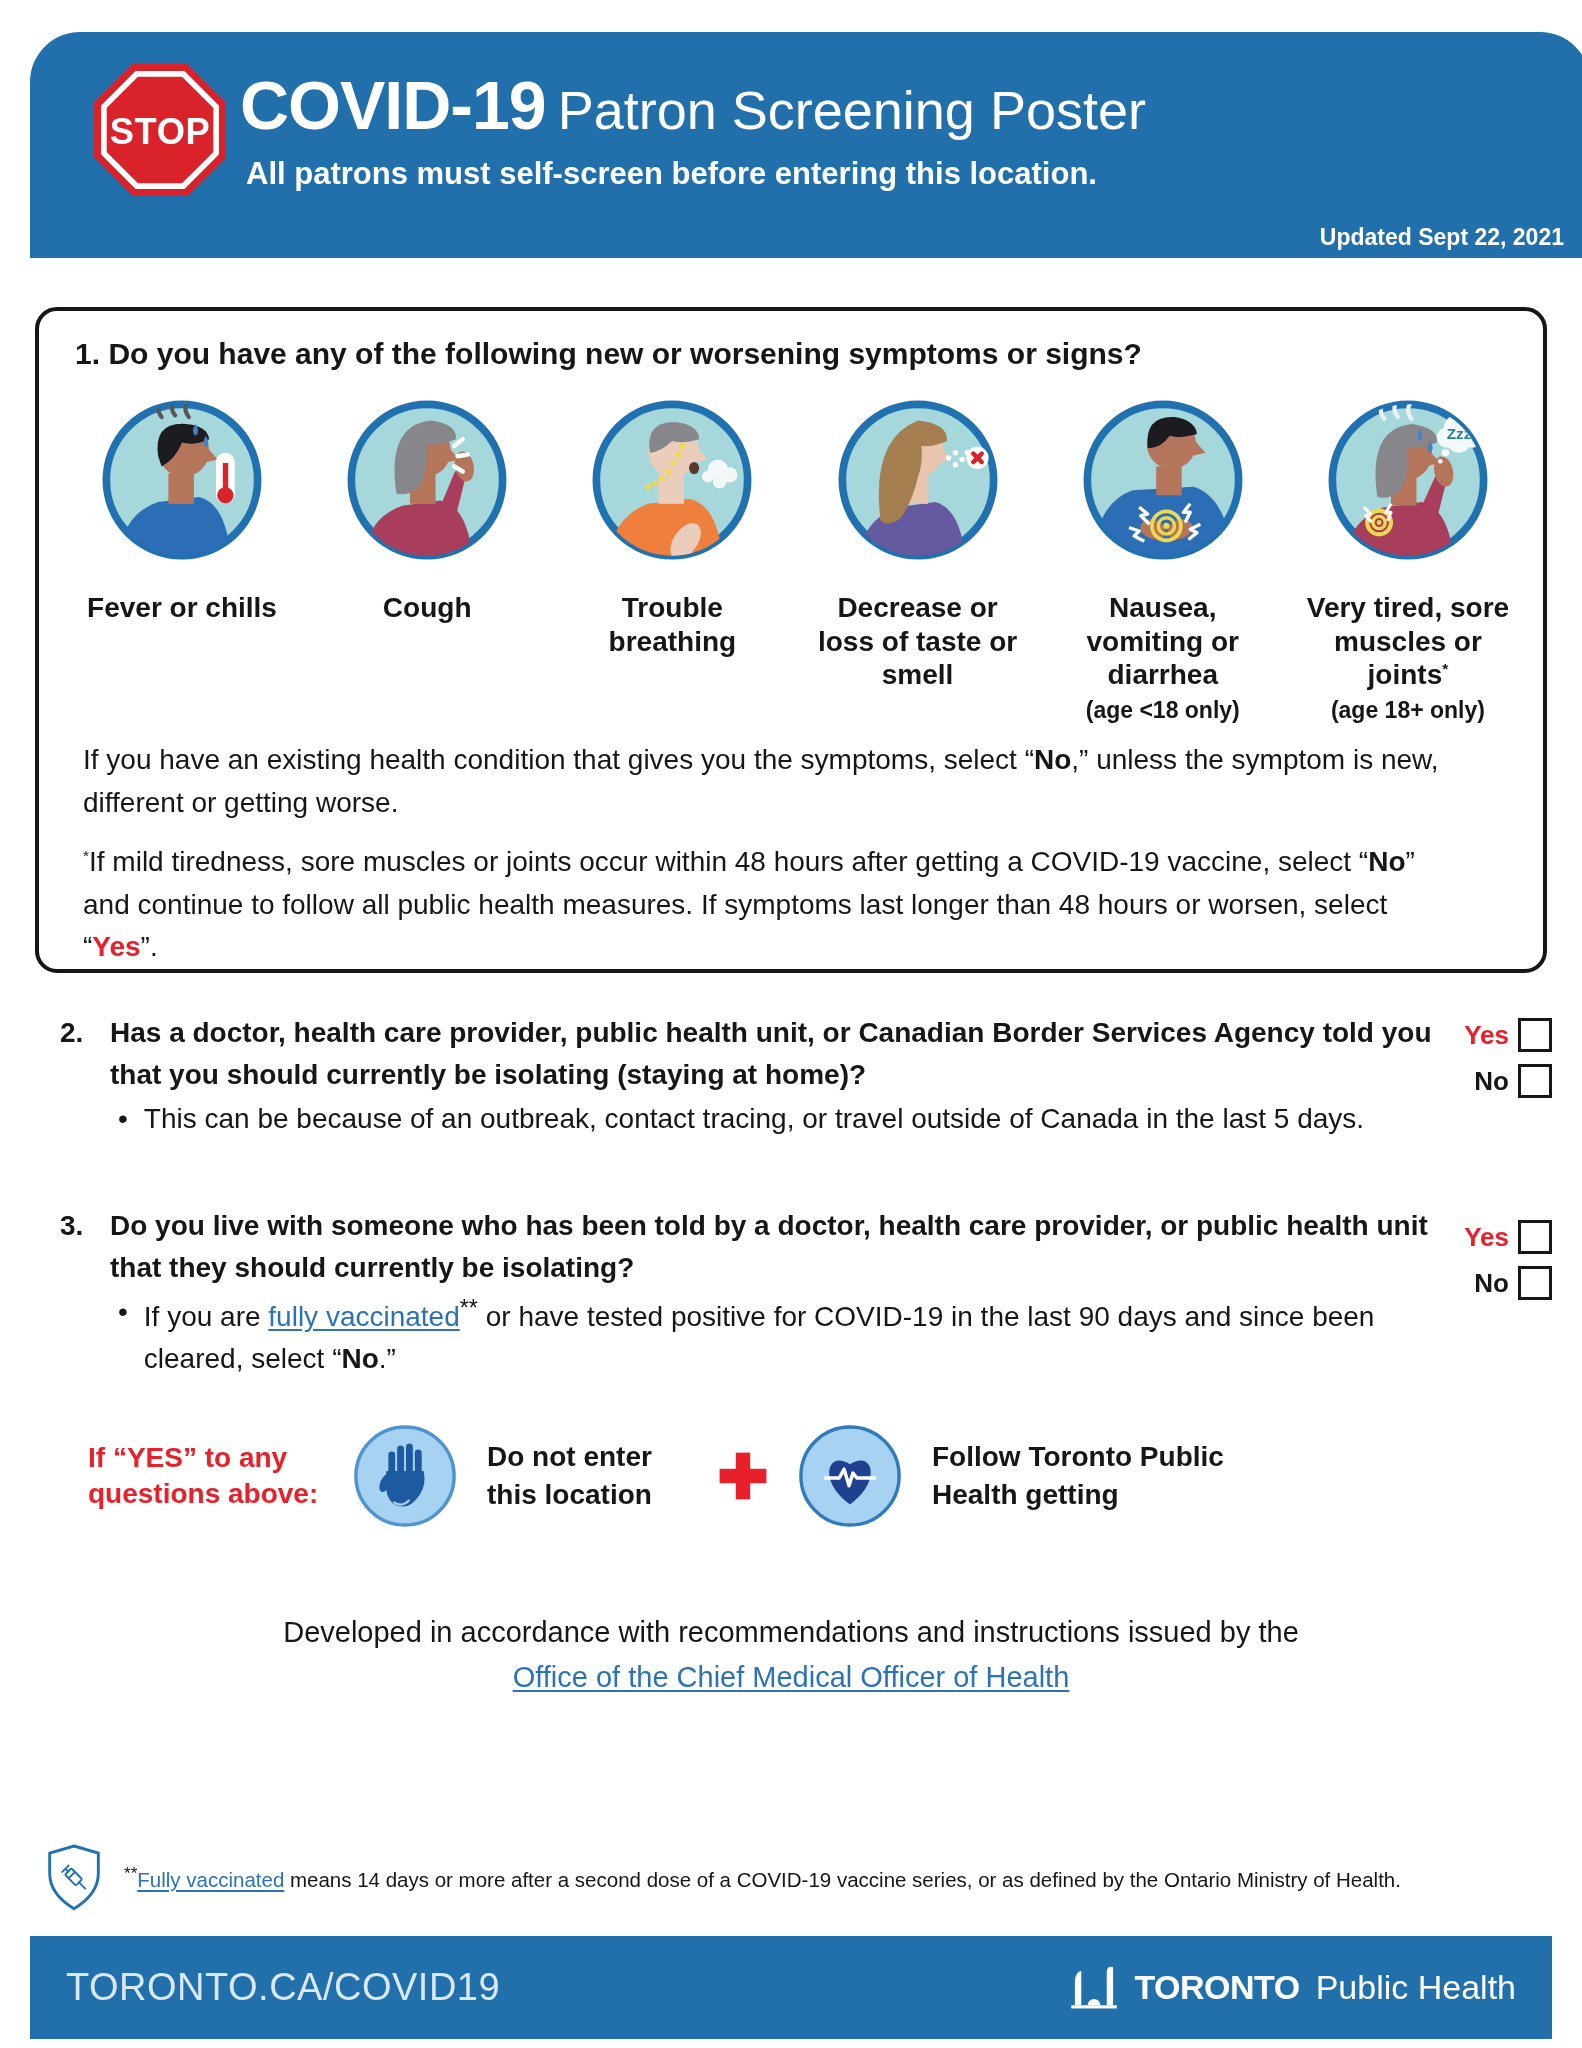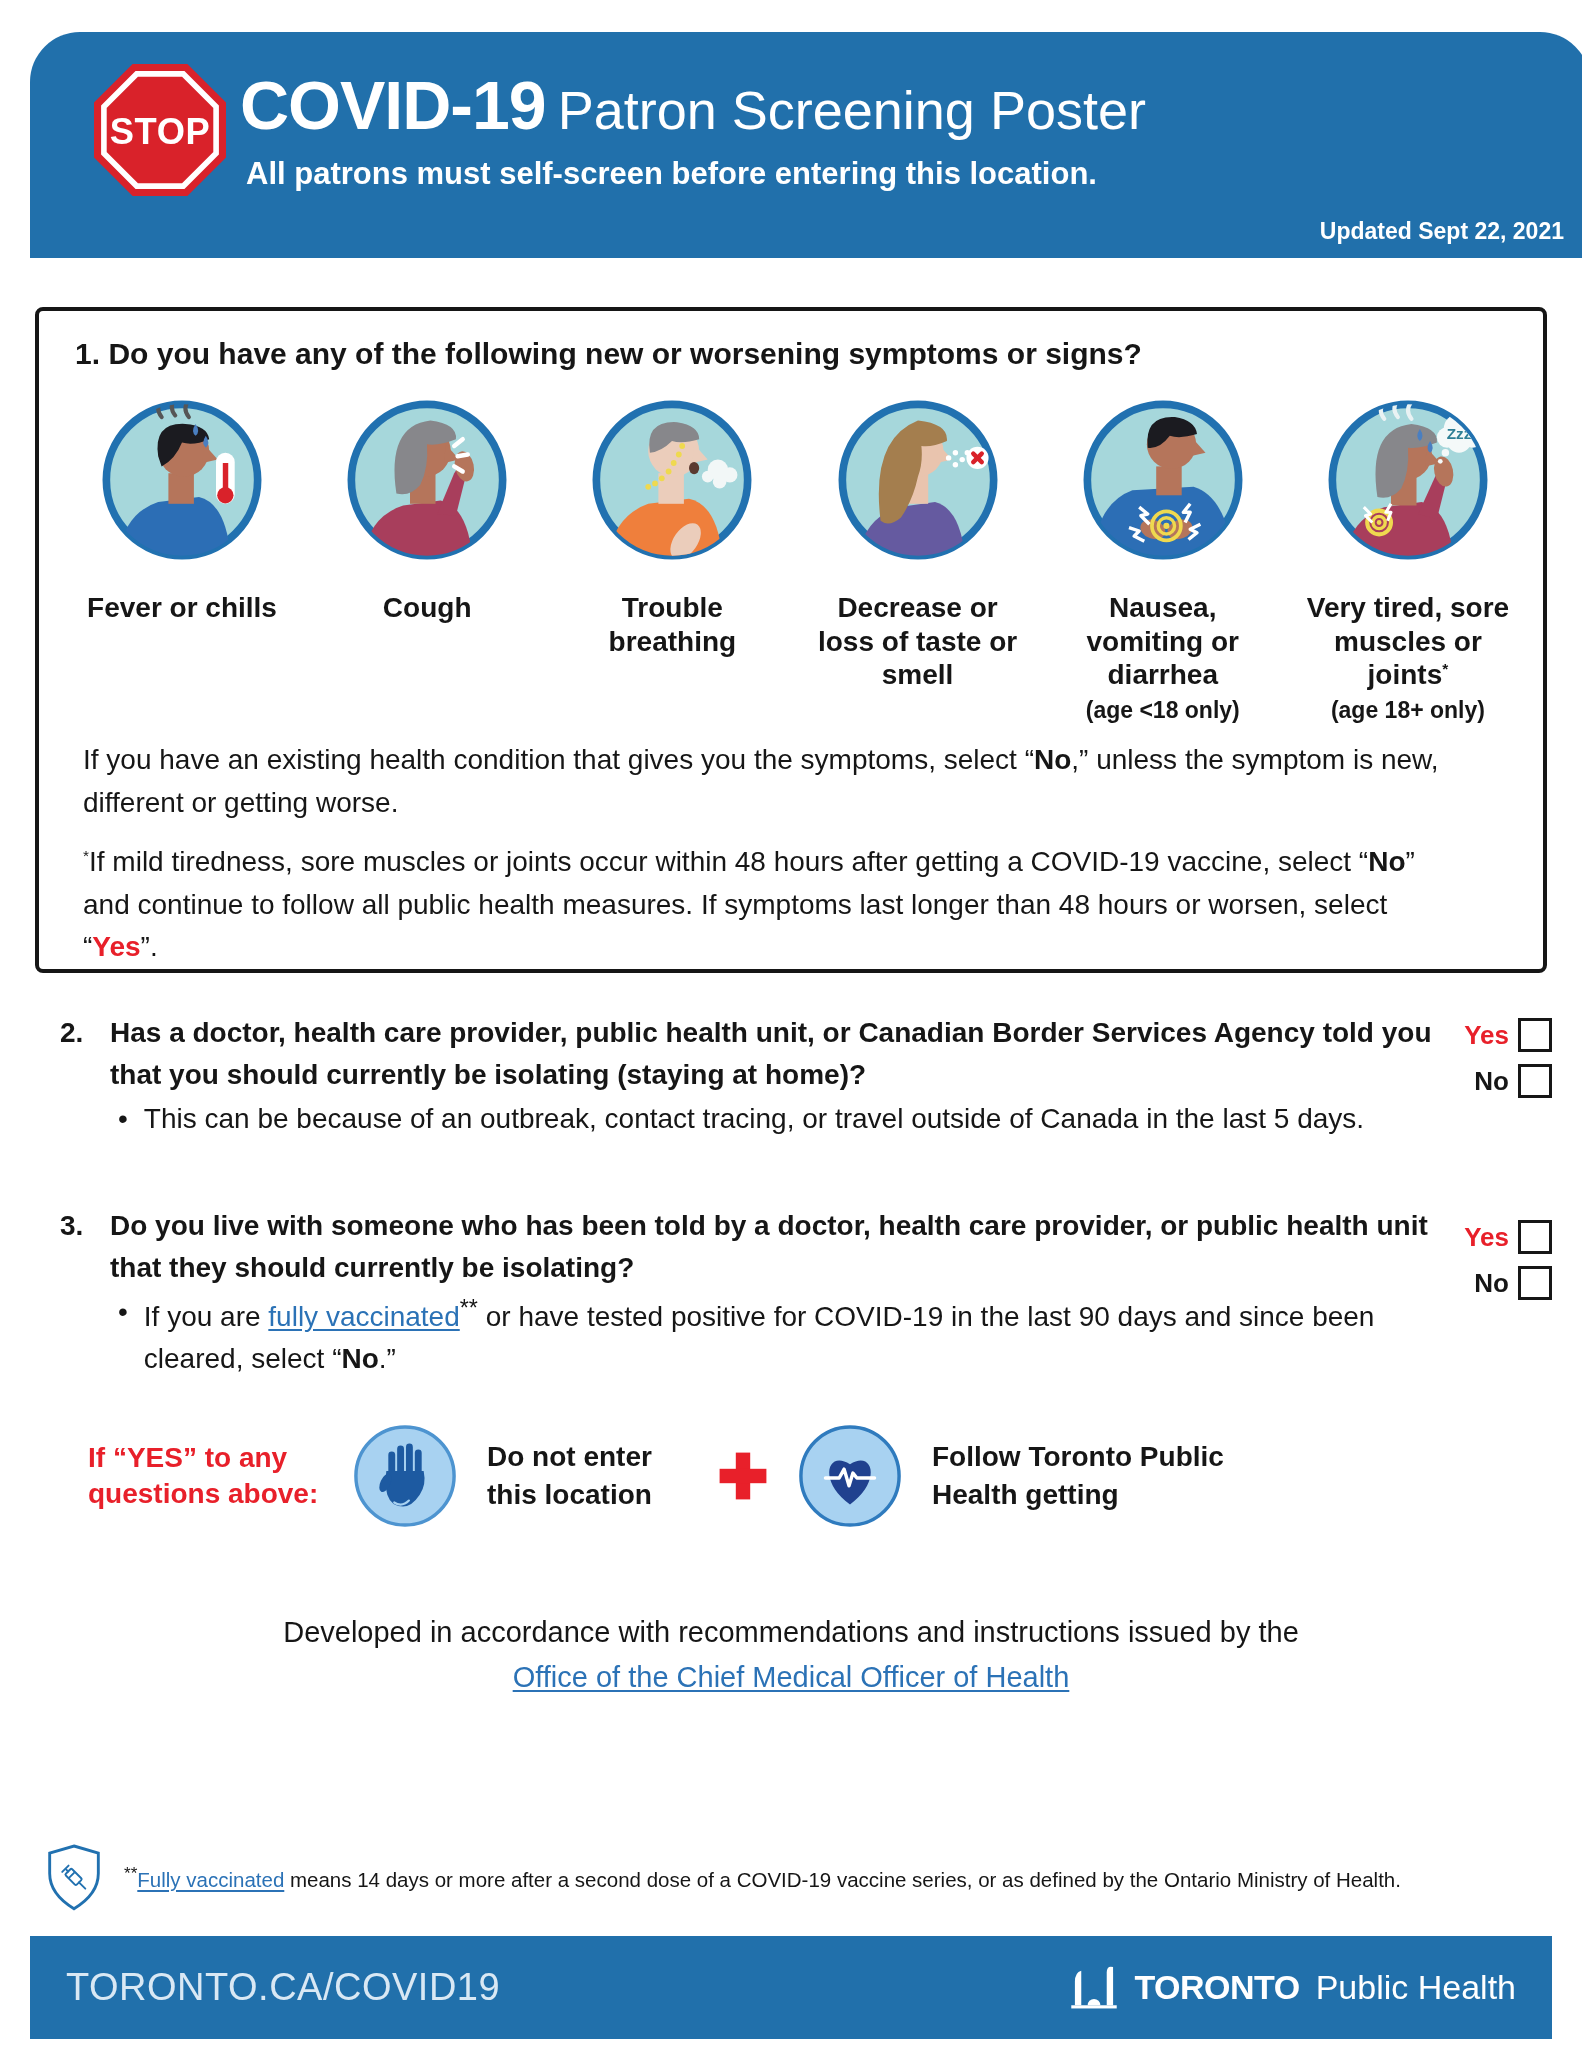--- a/index.html
+++ b/index.html
@@ -11,25 +11,25 @@
   
   .header {
     position:absolute; left:30px; top:32px; width:1560px; height:226px;
     background:#2170AB; border-radius:50px 50px 0 0; color:#fff;
   }
   .stop-sign { position:absolute; left:64px; top:32px; width:132px; height:132px; }
   .hdr-title { position:absolute; left:210px; top:34px; white-space:nowrap; }
   .hdr-title .t1 { font-size:68px; font-weight:bold; letter-spacing:-1px; }
   .hdr-title .t2 { font-size:54px; font-weight:normal; margin-left:12px; }
   .hdr-sub { position:absolute; left:216px; top:124px; font-size:31px; font-weight:bold; }
-  .hdr-upd { position:absolute; right:26px; top:186px; font-size:23px; font-weight:bold; }
+  .hdr-upd { position:absolute; right:26px; top:192px; font-size:23px; font-weight:bold; }
   
   .q1box {
     position:absolute; left:35px; top:307px; width:1512px; height:666px;
-    border:4px solid #161616; border-radius:8px; background:#fff;
+    border:4px solid #161616; border-radius:22px; background:#fff;
   }
   .q1title { position:absolute; left:36px; top:26px; font-size:30px; font-weight:bold; }
   .symptoms { position:absolute; left:24px; top:84px; width:1464px; display:flex; justify-content:space-between; }
   .symptom { width:238px; display:flex; flex-direction:column; align-items:center; }
   .symicon { width:170px; height:170px; }
   .symlabel { margin-top:26px; max-width:205px; font-size:28px; font-weight:bold; text-align:center; line-height:1.2; }
   .symlabel sup { font-size:0.55em; }
   .symnote { margin-top:5px; font-size:23px; font-weight:bold; text-align:center; }
   .q1p { position:absolute; left:44px; width:1380px; font-size:28px; line-height:1.52; color:#161616; }
   .q1p sup { font-size:0.55em; }

